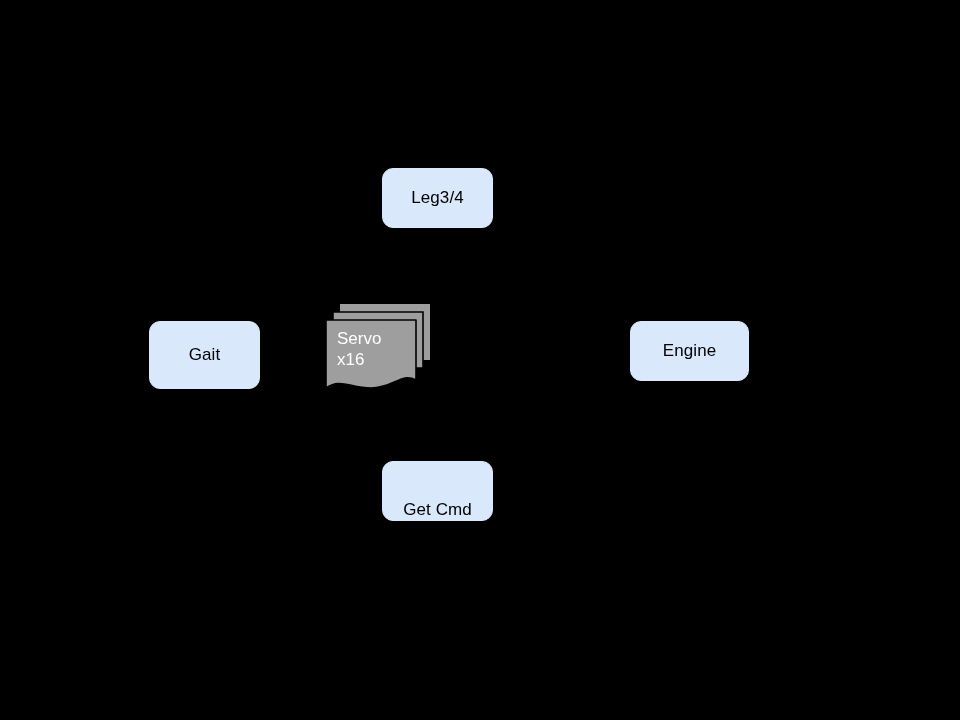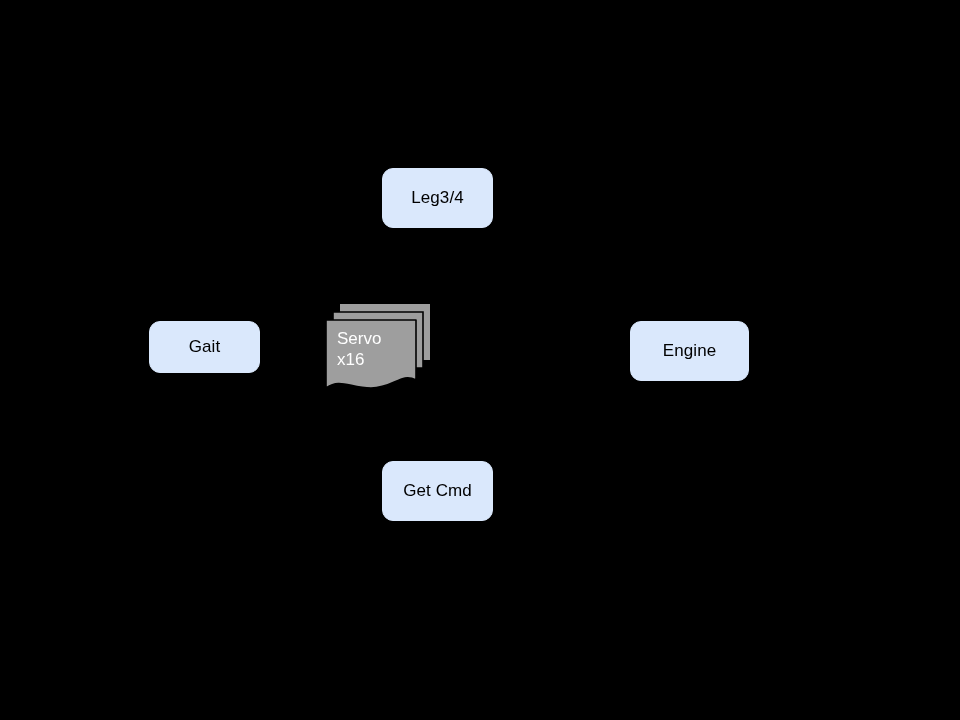--- a/index.html
+++ b/index.html
@@ -65,21 +65,21 @@
 </style>
 </head>
 <body>
 
 <div id="canvas">
 
   <div class="node-box" id="node-leg34" style="left:382px; top:168px; width:111px; height:60px;">
     <span>Leg3/4</span>
   </div>
 
-  <div class="node-box" id="node-gait" style="left:149px; top:321px; width:111px; height:52px;">
+  <div class="node-box" id="node-gait" style="left:149px; top:321px; width:111px; height:68px;">
     <span>Gait</span>
   </div>
 
   <div class="doc-stack" id="node-servo" style="left:326px; top:304px;">
     <svg viewBox="0 0 112 88" xmlns="http://www.w3.org/2000/svg">
 
       <path d="M14,0 H104 V56 H14 Z" fill="#9e9e9e"></path>
 
       <path d="M7,8 H97 V64 H7 Z" fill="#9e9e9e" stroke="#000000" stroke-width="1.6"></path>
 
@@ -88,17 +88,17 @@
                C 24,84 14,74 0,84 Z" fill="#9e9e9e" stroke="#000000" stroke-width="1.6" stroke-linejoin="round"></path>
     </svg>
     <div class="doc-label">Servo
 x16</div>
   </div>
 
   <div class="node-box" id="node-engine" style="left:630px; top:321px; width:119px; height:60px;">
     <span>Engine</span>
   </div>
 
-  <div class="node-box" id="node-getcmd" style="left:382px; top:461px; width:111px; height:60px;">
+  <div class="node-box" id="node-getcmd" style="left:382px; top:461px; width:111px; height:60px;align-items:flex-end;">
     <span>Get Cmd</span>
   </div>
 
 </div>
 
 </body></html>

